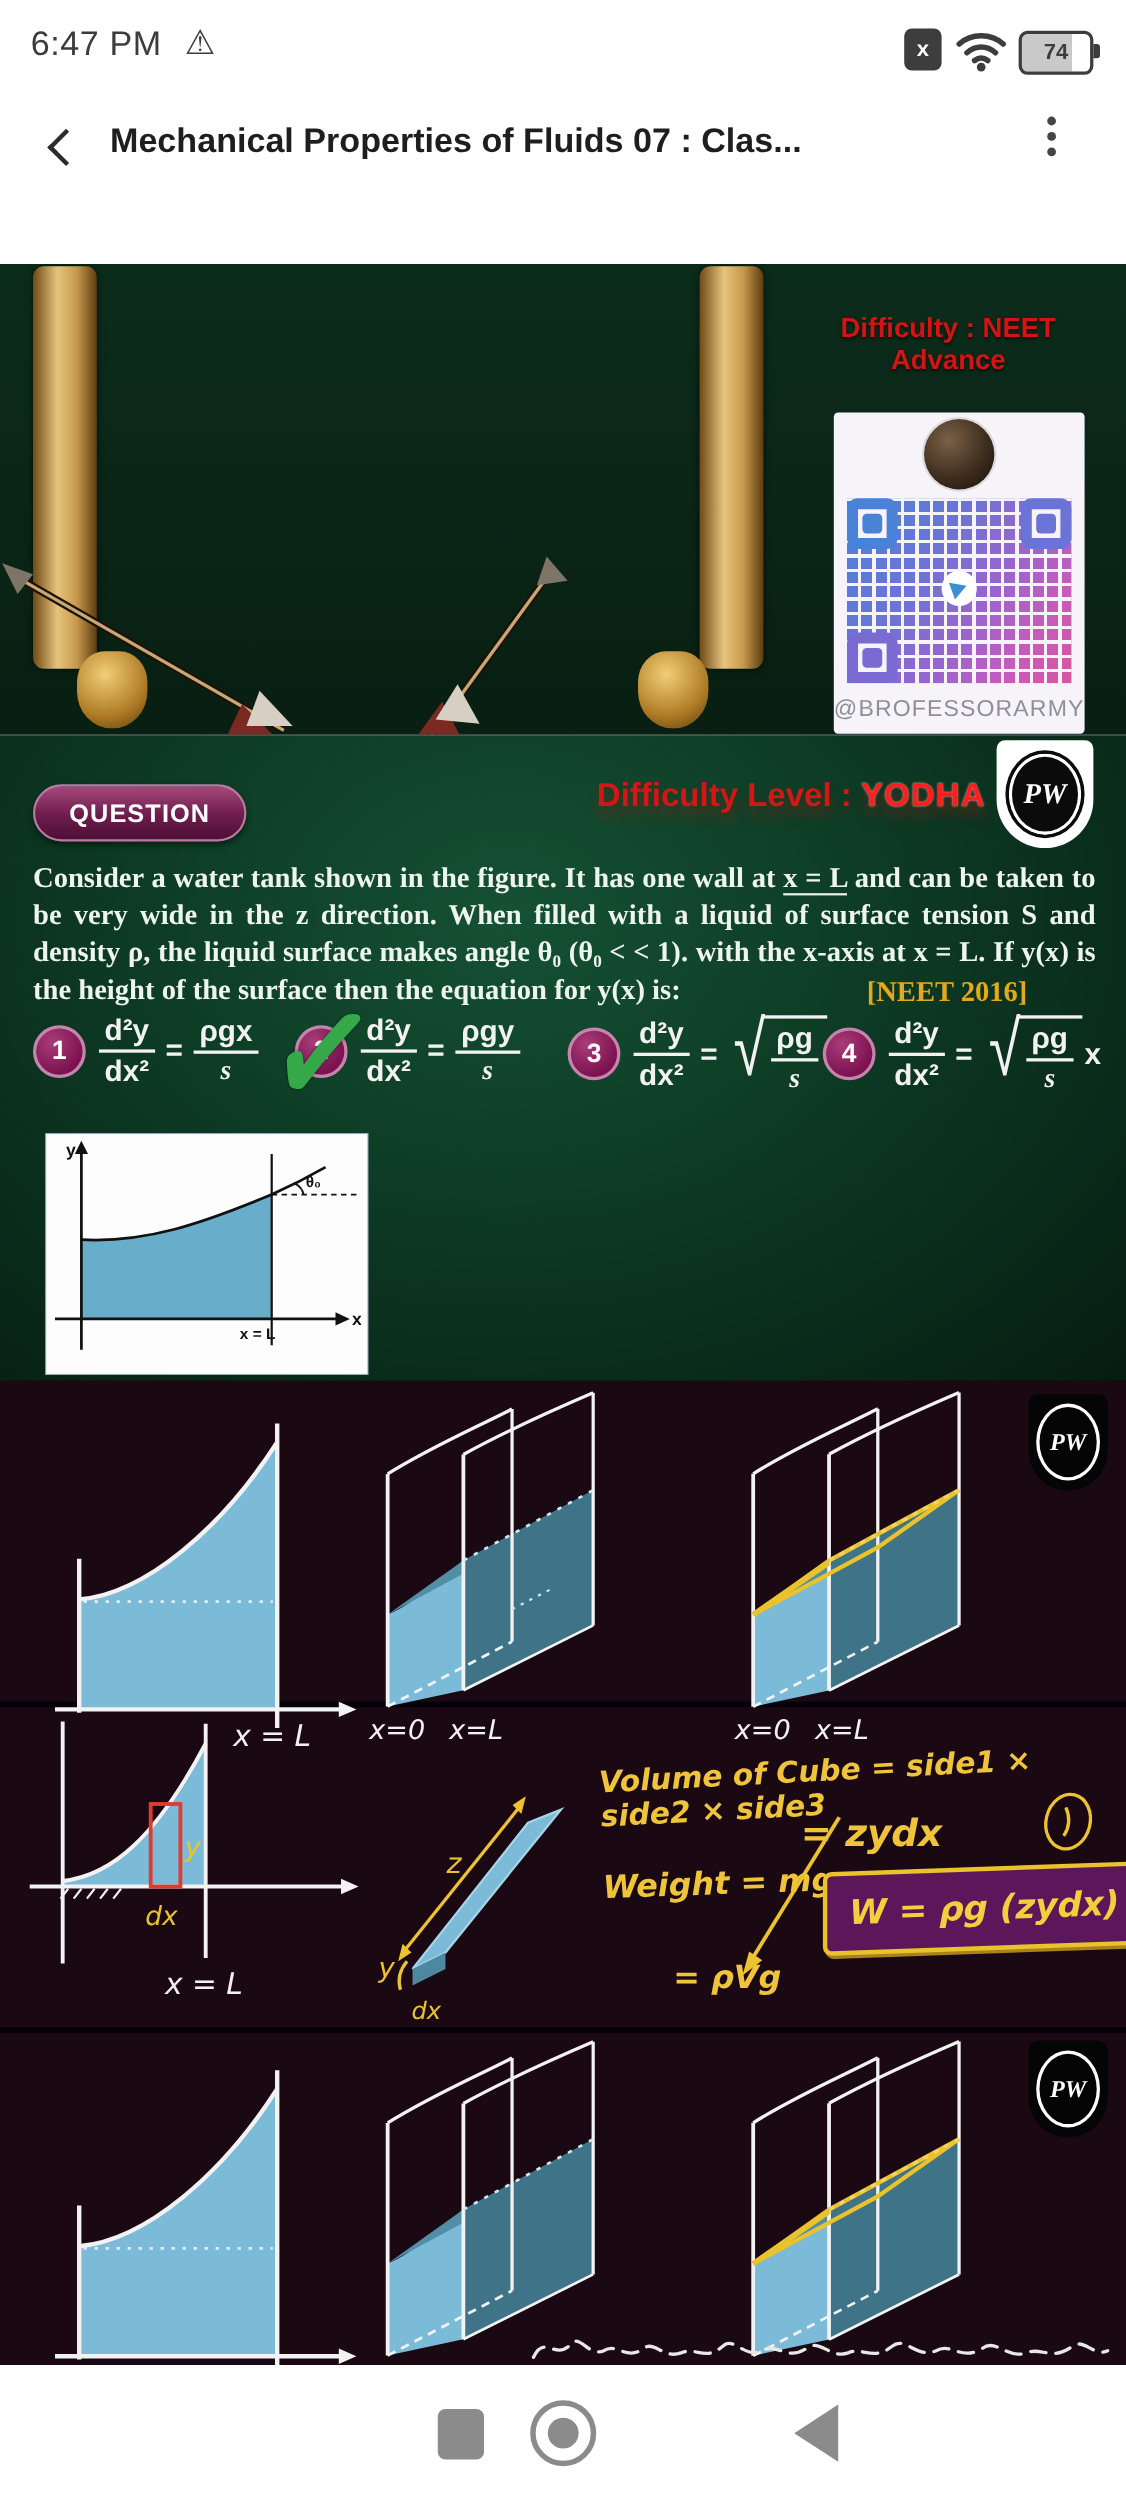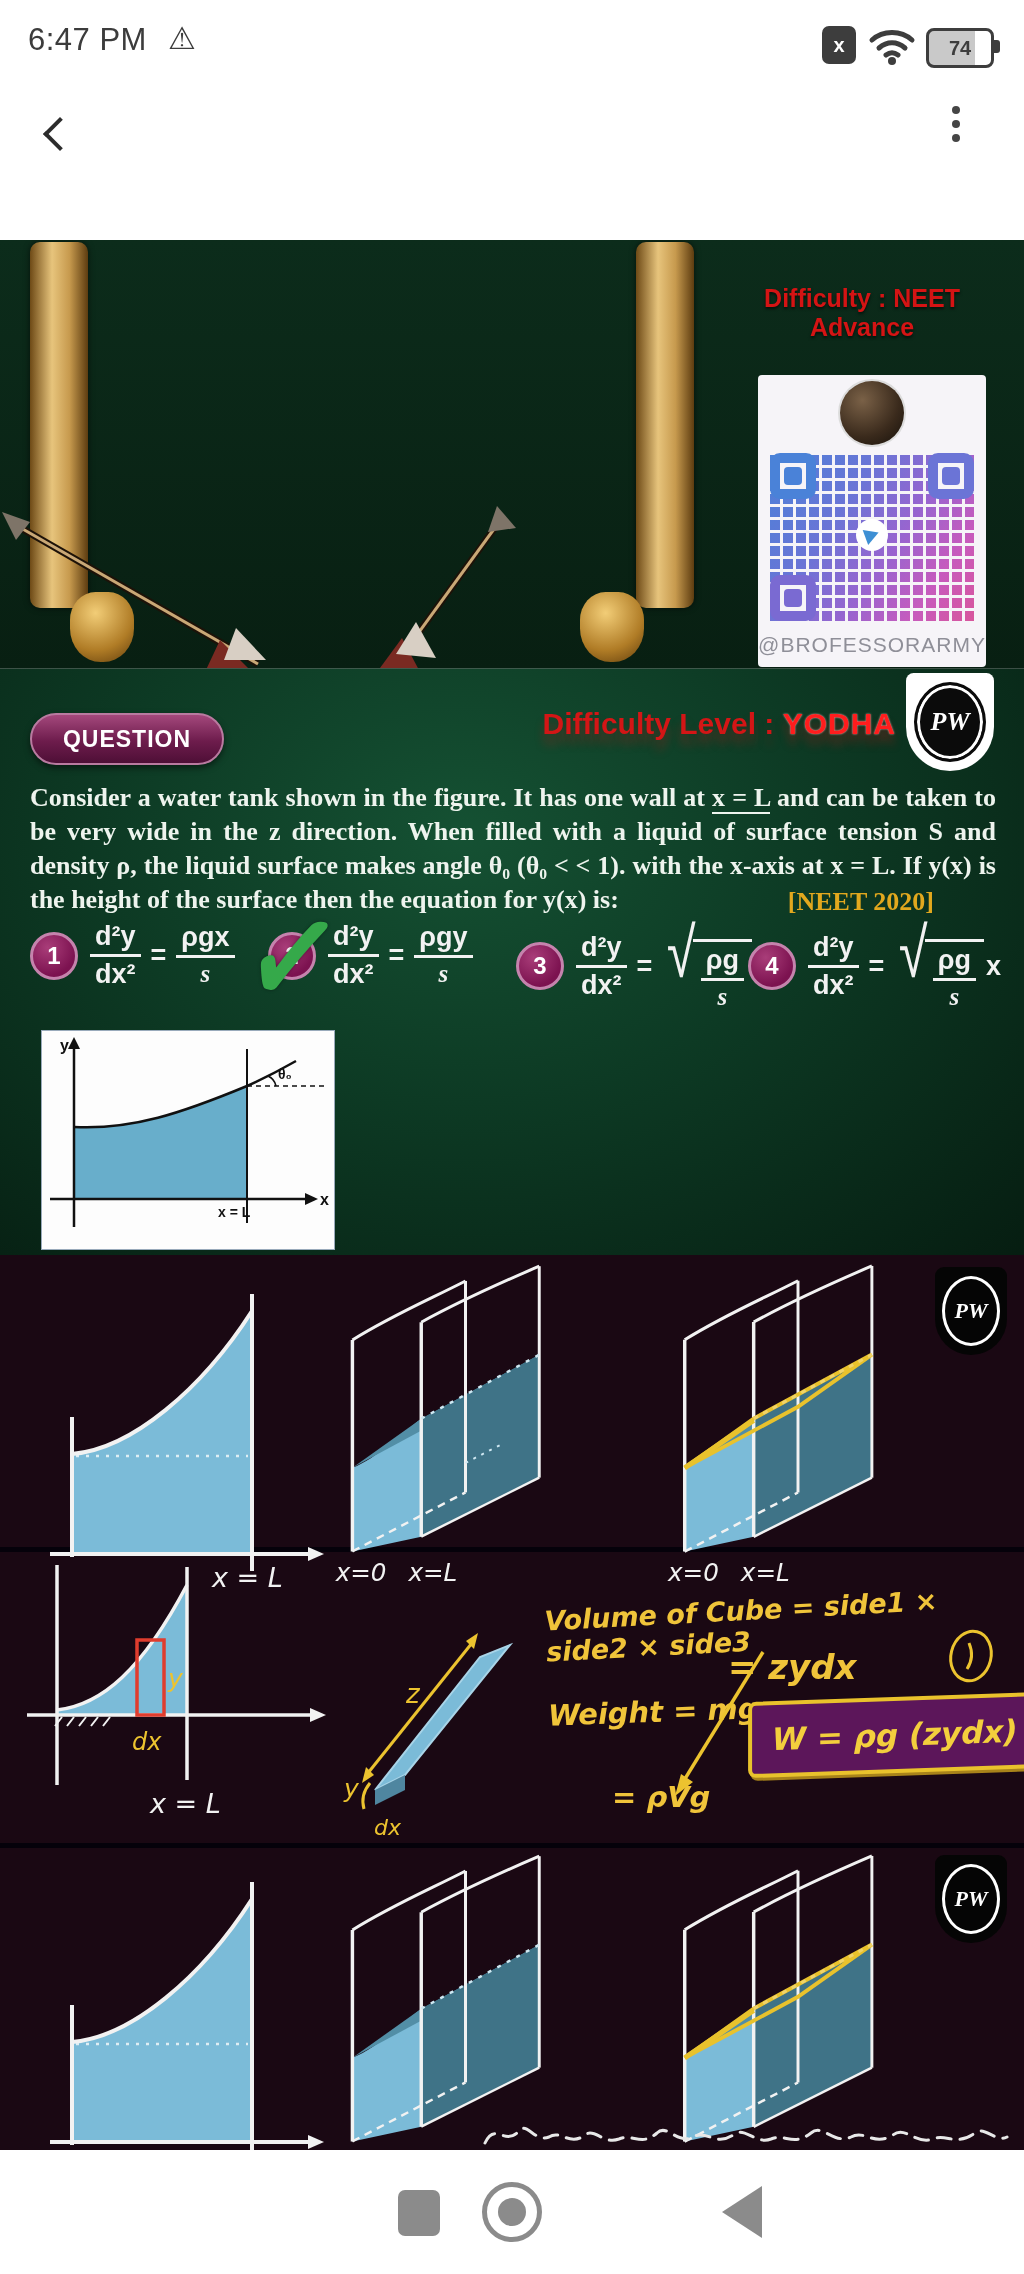--- a/index.html
+++ b/index.html
@@ -80,21 +80,21 @@
   .option{position:absolute;top:0;display:flex;align-items:center;font-weight:bold;font-size:27px;}
   .opt-num{width:42px;height:42px;border-radius:50%;background:radial-gradient(circle at 35% 30%,#a93d79,#7c1250 70%);
      border:3px solid #c583ad;display:flex;align-items:center;justify-content:center;font-size:24px;color:#fff;margin-right:12px;flex:0 0 auto;}
   .frac{display:inline-flex;flex-direction:column;align-items:center;line-height:1.15;}
   .fr-top{border-bottom:3px solid #f2f2f2;padding:0 5px 2px;}
   .fr-bot{padding-top:2px;}
   .ital{font-family:"Liberation Serif",serif;font-style:italic;font-size:25px;}
   .eq{margin:0 10px;}
   .root{display:inline-flex;align-items:flex-start;}
   .rad{font-size:70px;font-weight:400;line-height:.92;margin-right:-8px;transform:scaleX(.75);}
-  .rad-under{border-top:3px solid #f2f2f2;padding:3px 8px 0;margin-top:18px;}
+  .rad-under{border-top:3px solid #f2f2f2;padding:3px 8px 0;margin-top:2px;}
   .suffix{margin-left:2px;align-self:center;}
   .check-mark{position:absolute;left:248px;top:-26px;font-size:108px;color:#35a94a;font-weight:bold;
      transform:rotate(10deg) scaleY(1.25);text-shadow:0 0 3px rgba(0,0,0,.4);z-index:5;}
 
   
   .q-figure{position:absolute;left:42px;top:362px;width:292px;height:218px;background:#fdfdfd;box-shadow:0 0 0 1px #9ab;}
 
   
   .board{position:absolute;left:0;top:1255px;width:1024px;height:895px;background:#1a0813;overflow:hidden;}
   .board-sep{position:absolute;left:0;width:100%;height:5px;background:#05010a;}
@@ -134,20 +134,21 @@
     </div>
     <div class="battery">
       <span>74</span>
     </div>
   </div>
 
   <div class="app-header">
     <div class="back-btn">
       <div class="chev"></div>
     </div>
+    <div class="page-title">Mechanical Properties of Fluids 07 : Clas...</div>
     <div class="kebab"></div>
   </div>
 
   <div class="banner">
     <div class="roller left"></div>
     <div class="roller right"></div>
     <div class="knob left"></div>
     <div class="knob right"></div>
 
     <svg width="1024" height="428" viewBox="0 0 1024 428" style="position:absolute;left:0;top:0;pointer-events:none;">
@@ -191,21 +192,21 @@
       <span>Difficulty Level :</span>
       <span class="yodha">YODHA</span>
     </div>
     <div class="pw-shield">
       <div class="pw-circ">PW</div>
     </div>
 
     <div class="q-text">
       <span>Consider a water tank shown in the figure. It has one wall at </span><span class="u">x = L</span><span> and can be taken to be very wide in the z direction. When filled with a liquid of surface tension S and density ρ, the liquid surface makes angle θ₀ (θ₀ &lt; &lt; 1). with the x-axis at x = L. If y(x) is the height of the surface then the equation for y(x) is:</span>
     </div>
-    <div class="neet-tag">[NEET 2020]</div>
+    <div class="neet-tag">[NEET 2016]</div>
 
     <div class="options">
 
       <div class="option" style="left:30px">
         <span class="opt-num">1</span>
         <span class="frac">
           <span class="fr-top">d²y</span>
           <span class="fr-bot">dx²</span>
         </span>
         <span class="eq">=</span>

